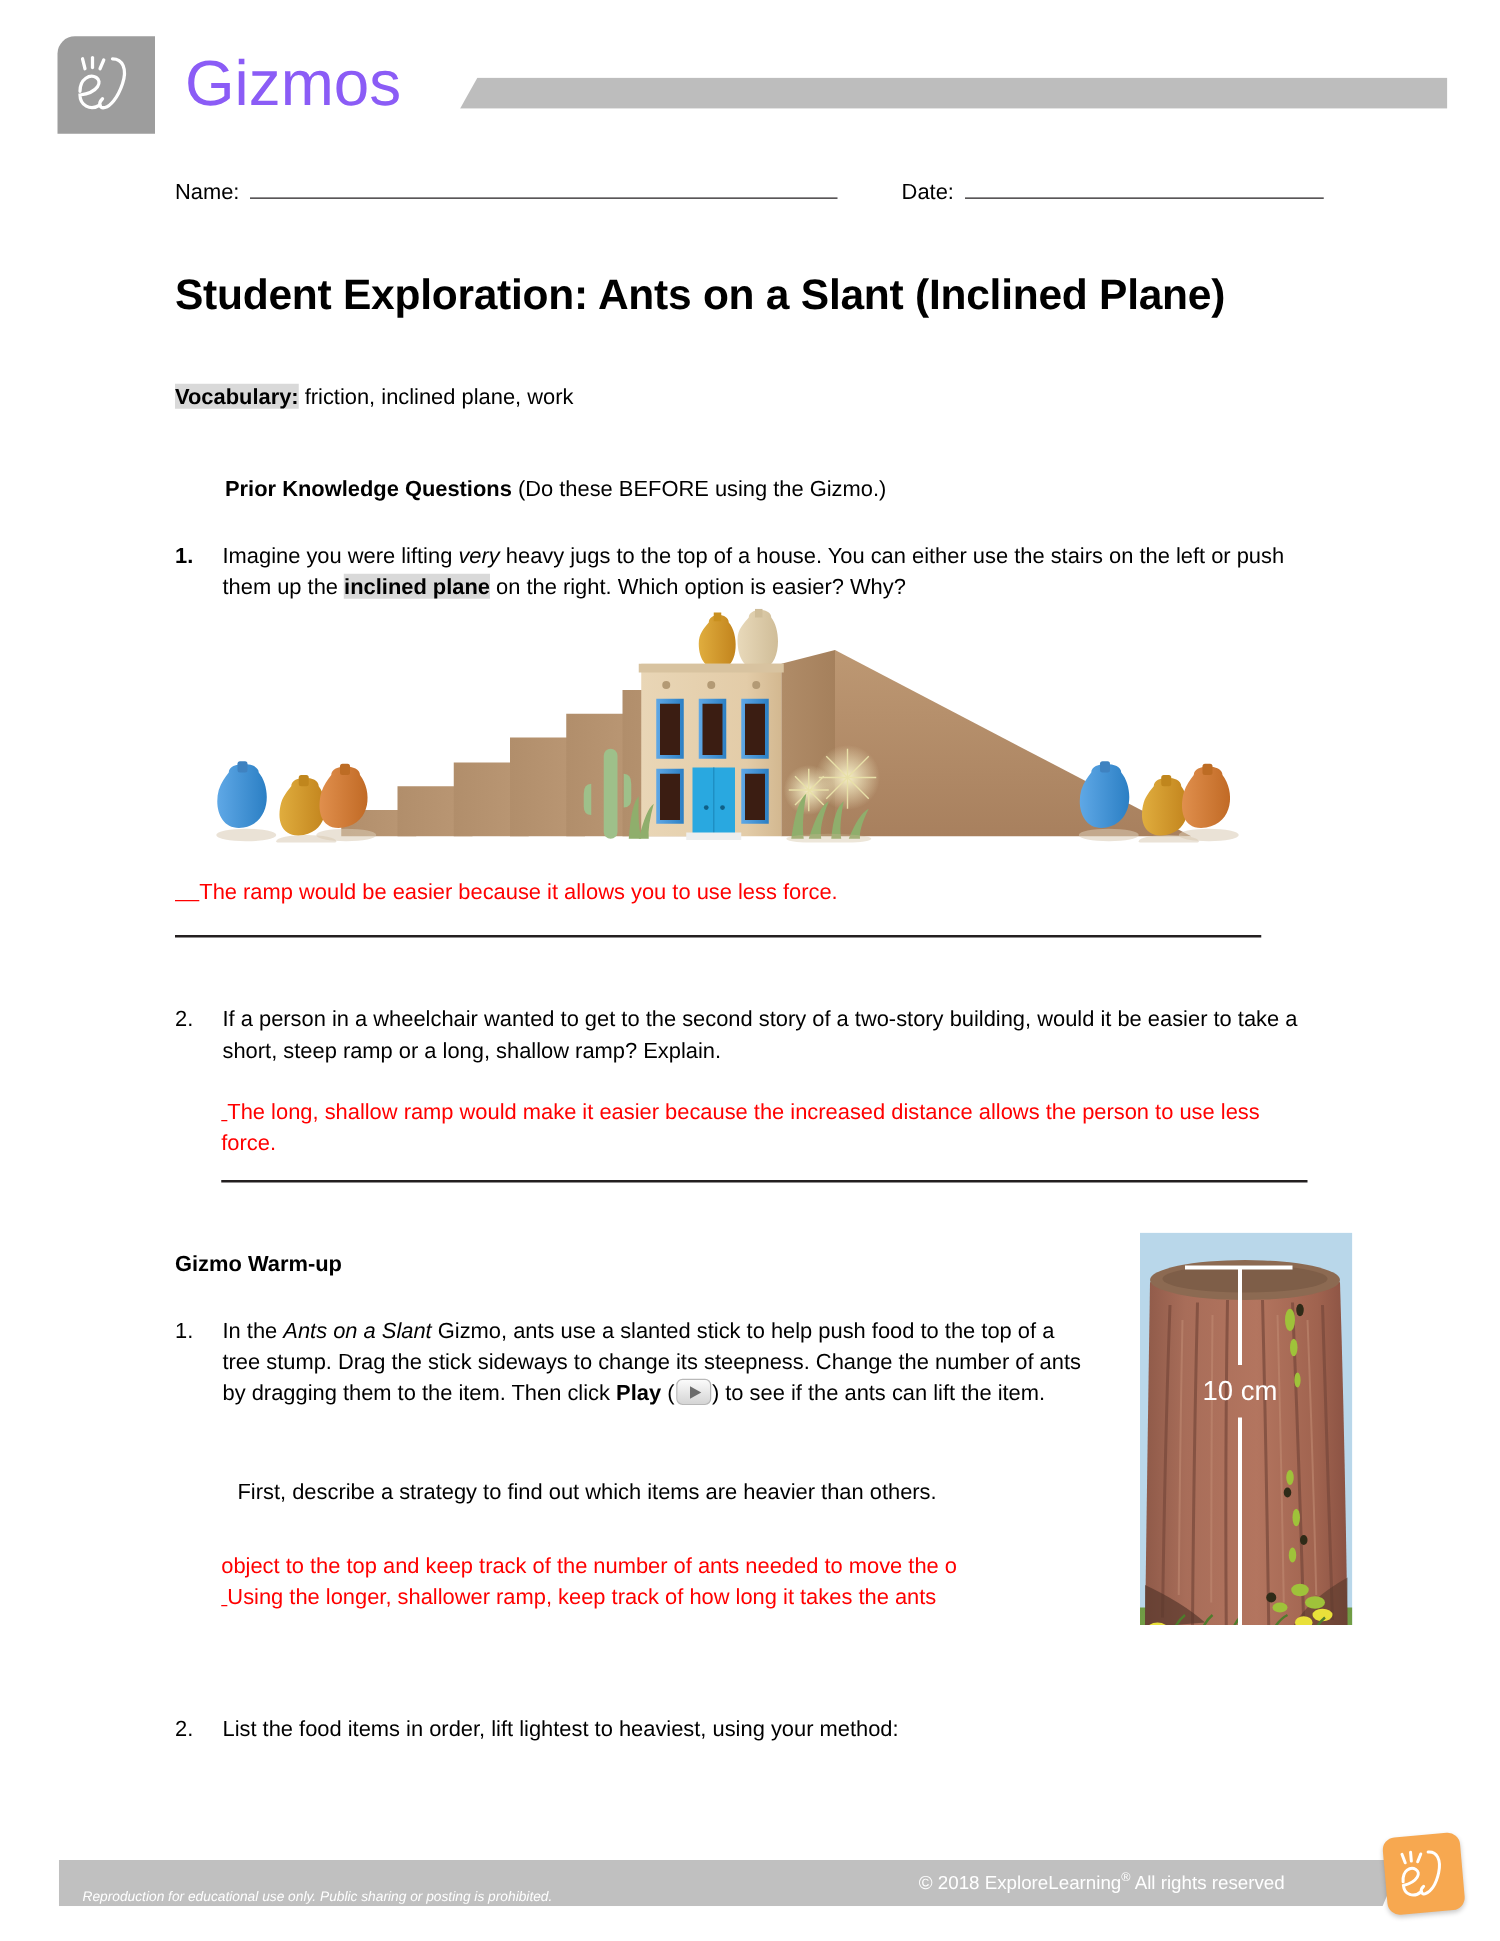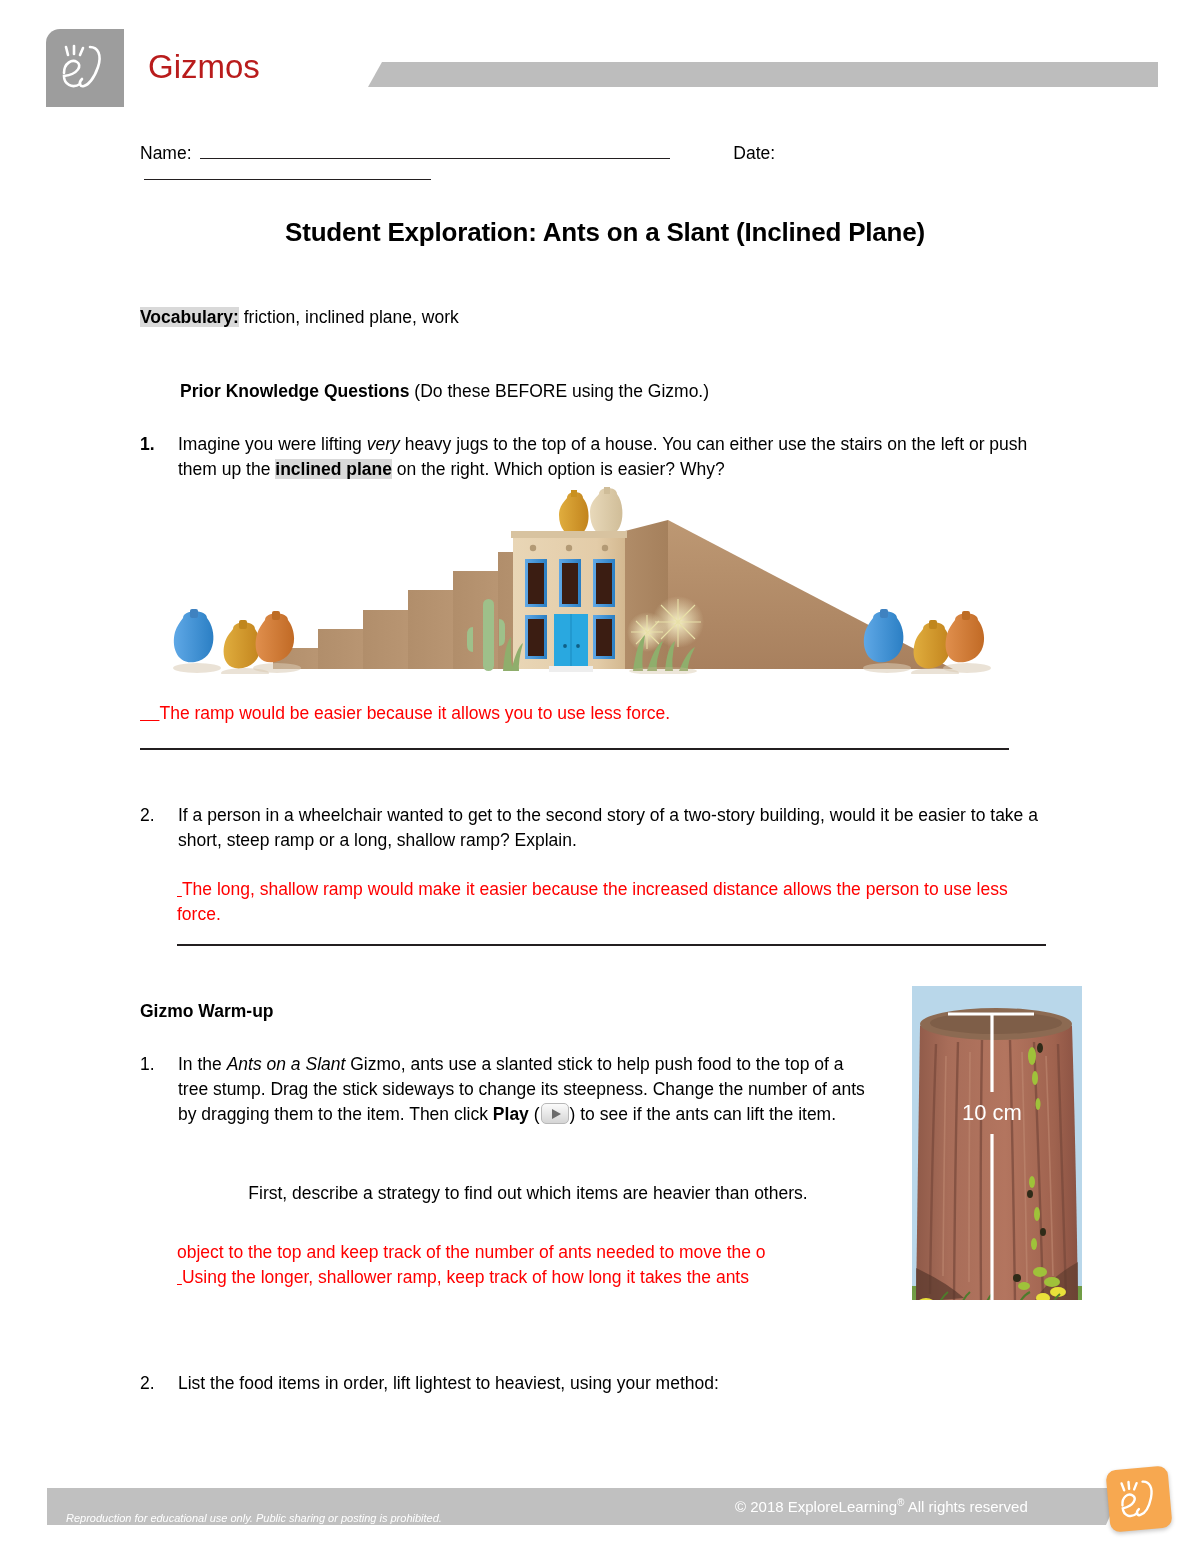--- a/index.html
+++ b/index.html
@@ -29,22 +29,22 @@
     border-radius: 14px 0 0 0;
   }
   .logo-glyph {
     position: absolute;
     left: 0; top: 0;
     width: 78px; height: 78px;
   }
   .brand-name {
     position: absolute;
     left: 148px; top: 37px;
-    font-size: 33px;
-    color: #b91c1c;
+    font-size: 51px;
+    color: #8b5cf6;
     letter-spacing: 0px;
     font-weight: 400;
     line-height: 60px;
     text-align: right;
   }
   .header-bar {
     position: absolute;
     left: 368px; top: 62px;
     width: 790px; height: 25px;
     background: #bdbdbd;
@@ -67,28 +67,28 @@
   }
   .nd-label { display: inline-block; }
   .nd-rule {
     display: inline-block;
     border-bottom: 1.6px solid #231f20;
     height: 16px;
     vertical-align: baseline;
   }
   .nd-rule.name { width: 470px; margin-left: 4px; }
   .nd-rule.date { width: 287px; margin-left: 4px; }
-  .nd-date-label { margin-left: 58px; }
+  .nd-date-label { margin-left: 46px; }
 
   .doc-title {
     position: absolute;
     left: 140px; top: 217px;
     width: 930px;
-    text-align: center;
-    font-size: 26px;
+    text-align: left;
+    font-size: 34px;
     font-weight: bold;
     letter-spacing: -0.2px;
   }
 
   .vocab {
     position: absolute;
     left: 140px; top: 307px;
     font-size: 17.5px;
   }
   .hl { background: #d9d9d9; }
@@ -175,25 +175,24 @@
     position: absolute;
     left: 10px; top: 5px;
     width: 0; height: 0;
     border-left: 9px solid #6c6c6c;
     border-top: 5.5px solid transparent;
     border-bottom: 5.5px solid transparent;
   }
 
   .warmup-sub {
     position: absolute;
-    left: 178px; top: 1181px;
+    left: 190px; top: 1181px;
     width: 700px;
     font-size: 17.5px;
     line-height: 25px;
-    text-align: center;
   }
 
   #a3 {
     left: 177px; top: 1240px; width: 880px;
   }
   #a3 .line3 { white-space: nowrap; }
   .red-rule {
     display: inline-block;
     border-bottom: 1.6px solid #ff0000;
     width: 500px;

